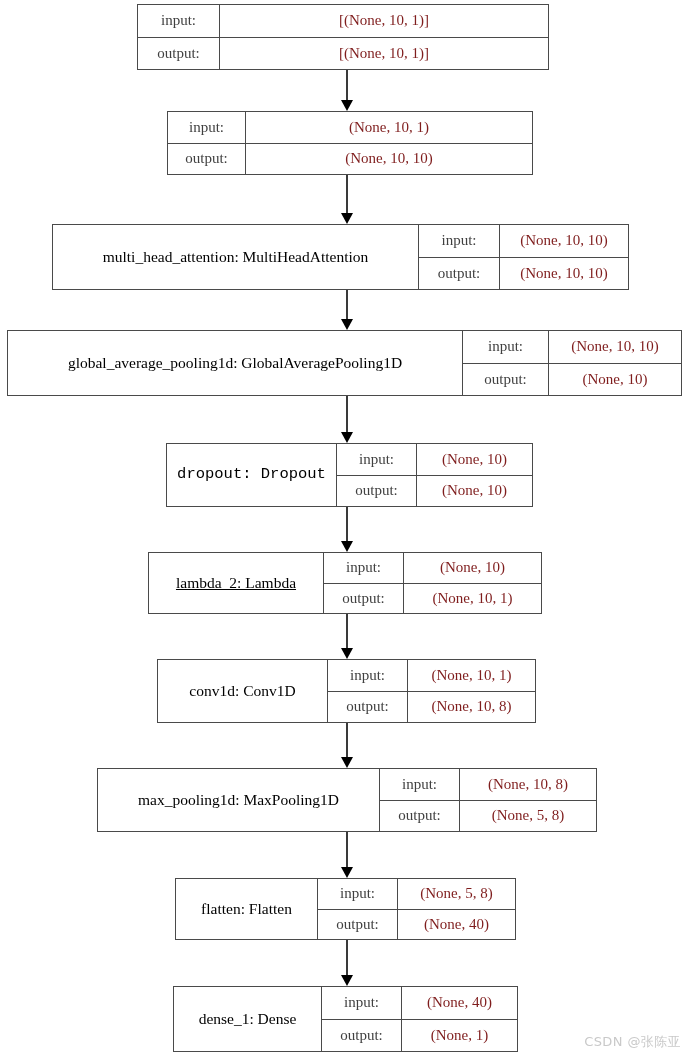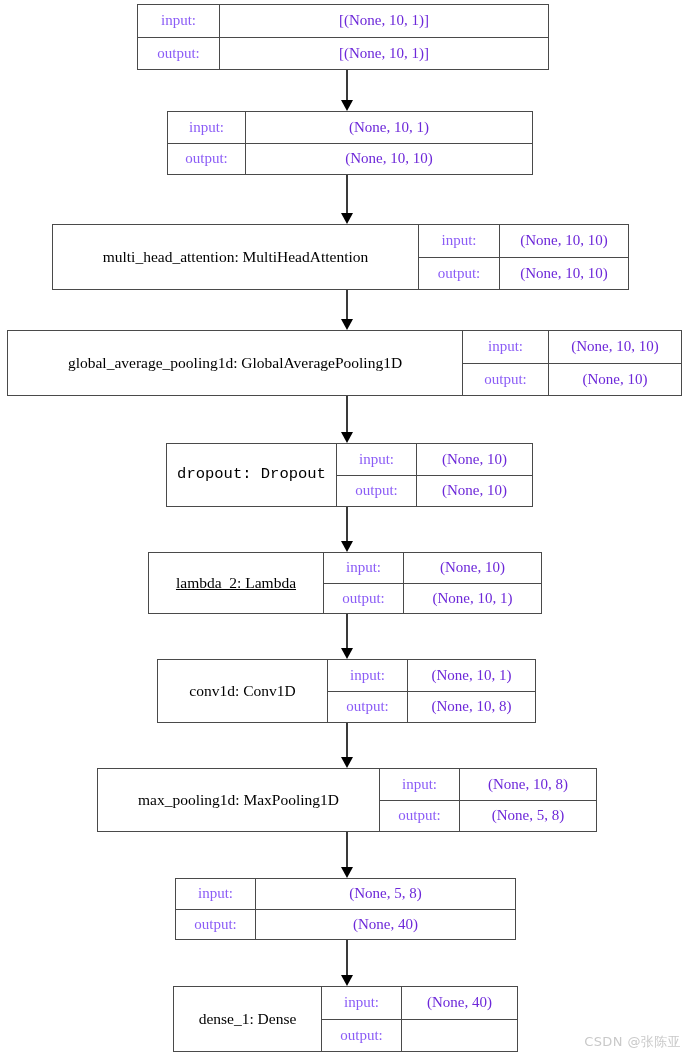--- a/index.html
+++ b/index.html
@@ -62,31 +62,31 @@
   .io-row.top {
     border-bottom: 1.5px solid #4a4a4a;
   }
   .io-key {
     display: flex;
     align-items: center;
     justify-content: center;
     box-sizing: border-box;
     border-right: 1.5px solid #4a4a4a;
     font-size: 15px;
-    color: #8b5cf6;
+    color: #404040;
     white-space: nowrap;
     padding: 0 7px;
   }
   .io-val {
     display: flex;
     align-items: center;
     justify-content: center;
     flex: 1 1 auto;
     font-size: 15px;
-    color: #6d28d9;
+    color: #7f1d1d;
     white-space: nowrap;
     padding: 0 7px;
   }
 
   
   .edge {
     position: absolute;
     z-index: 1;
   }
   .edge-line {
@@ -255,37 +255,39 @@
           <div class="io-key" style="width: 80px; flex: 0 0 80px;">input:</div>
           <div class="io-val">(None, 10, 8)</div>
         </div>
         <div class="io-row bottom">
           <div class="io-key" style="width: 80px; flex: 0 0 80px;">output:</div>
           <div class="io-val">(None, 5, 8)</div>
         </div>
       </div>
     </div>
     <div class="node" style="left: 175px; top: 878px; width: 341px; height: 62px;">
+      <div class="node-title" style="width: 142px; flex: 0 0 142px;">flatten: Flatten</div>
       <div class="io-table">
         <div class="io-row top">
           <div class="io-key" style="width: 80px; flex: 0 0 80px;">input:</div>
           <div class="io-val">(None, 5, 8)</div>
         </div>
         <div class="io-row bottom">
           <div class="io-key" style="width: 80px; flex: 0 0 80px;">output:</div>
           <div class="io-val">(None, 40)</div>
         </div>
       </div>
     </div>
     <div class="node" style="left: 173px; top: 986px; width: 345px; height: 66px;">
       <div class="node-title" style="width: 148px; flex: 0 0 148px;">dense_1: Dense</div>
       <div class="io-table">
         <div class="io-row top">
           <div class="io-key" style="width: 80px; flex: 0 0 80px;">input:</div>
           <div class="io-val">(None, 40)</div>
         </div>
         <div class="io-row bottom">
           <div class="io-key" style="width: 80px; flex: 0 0 80px;">output:</div>
+          <div class="io-val">(None, 1)</div>
         </div>
       </div>
     </div>
   </div>
 <div id="watermark">CSDN @张陈亚</div>
 
 </body></html>

